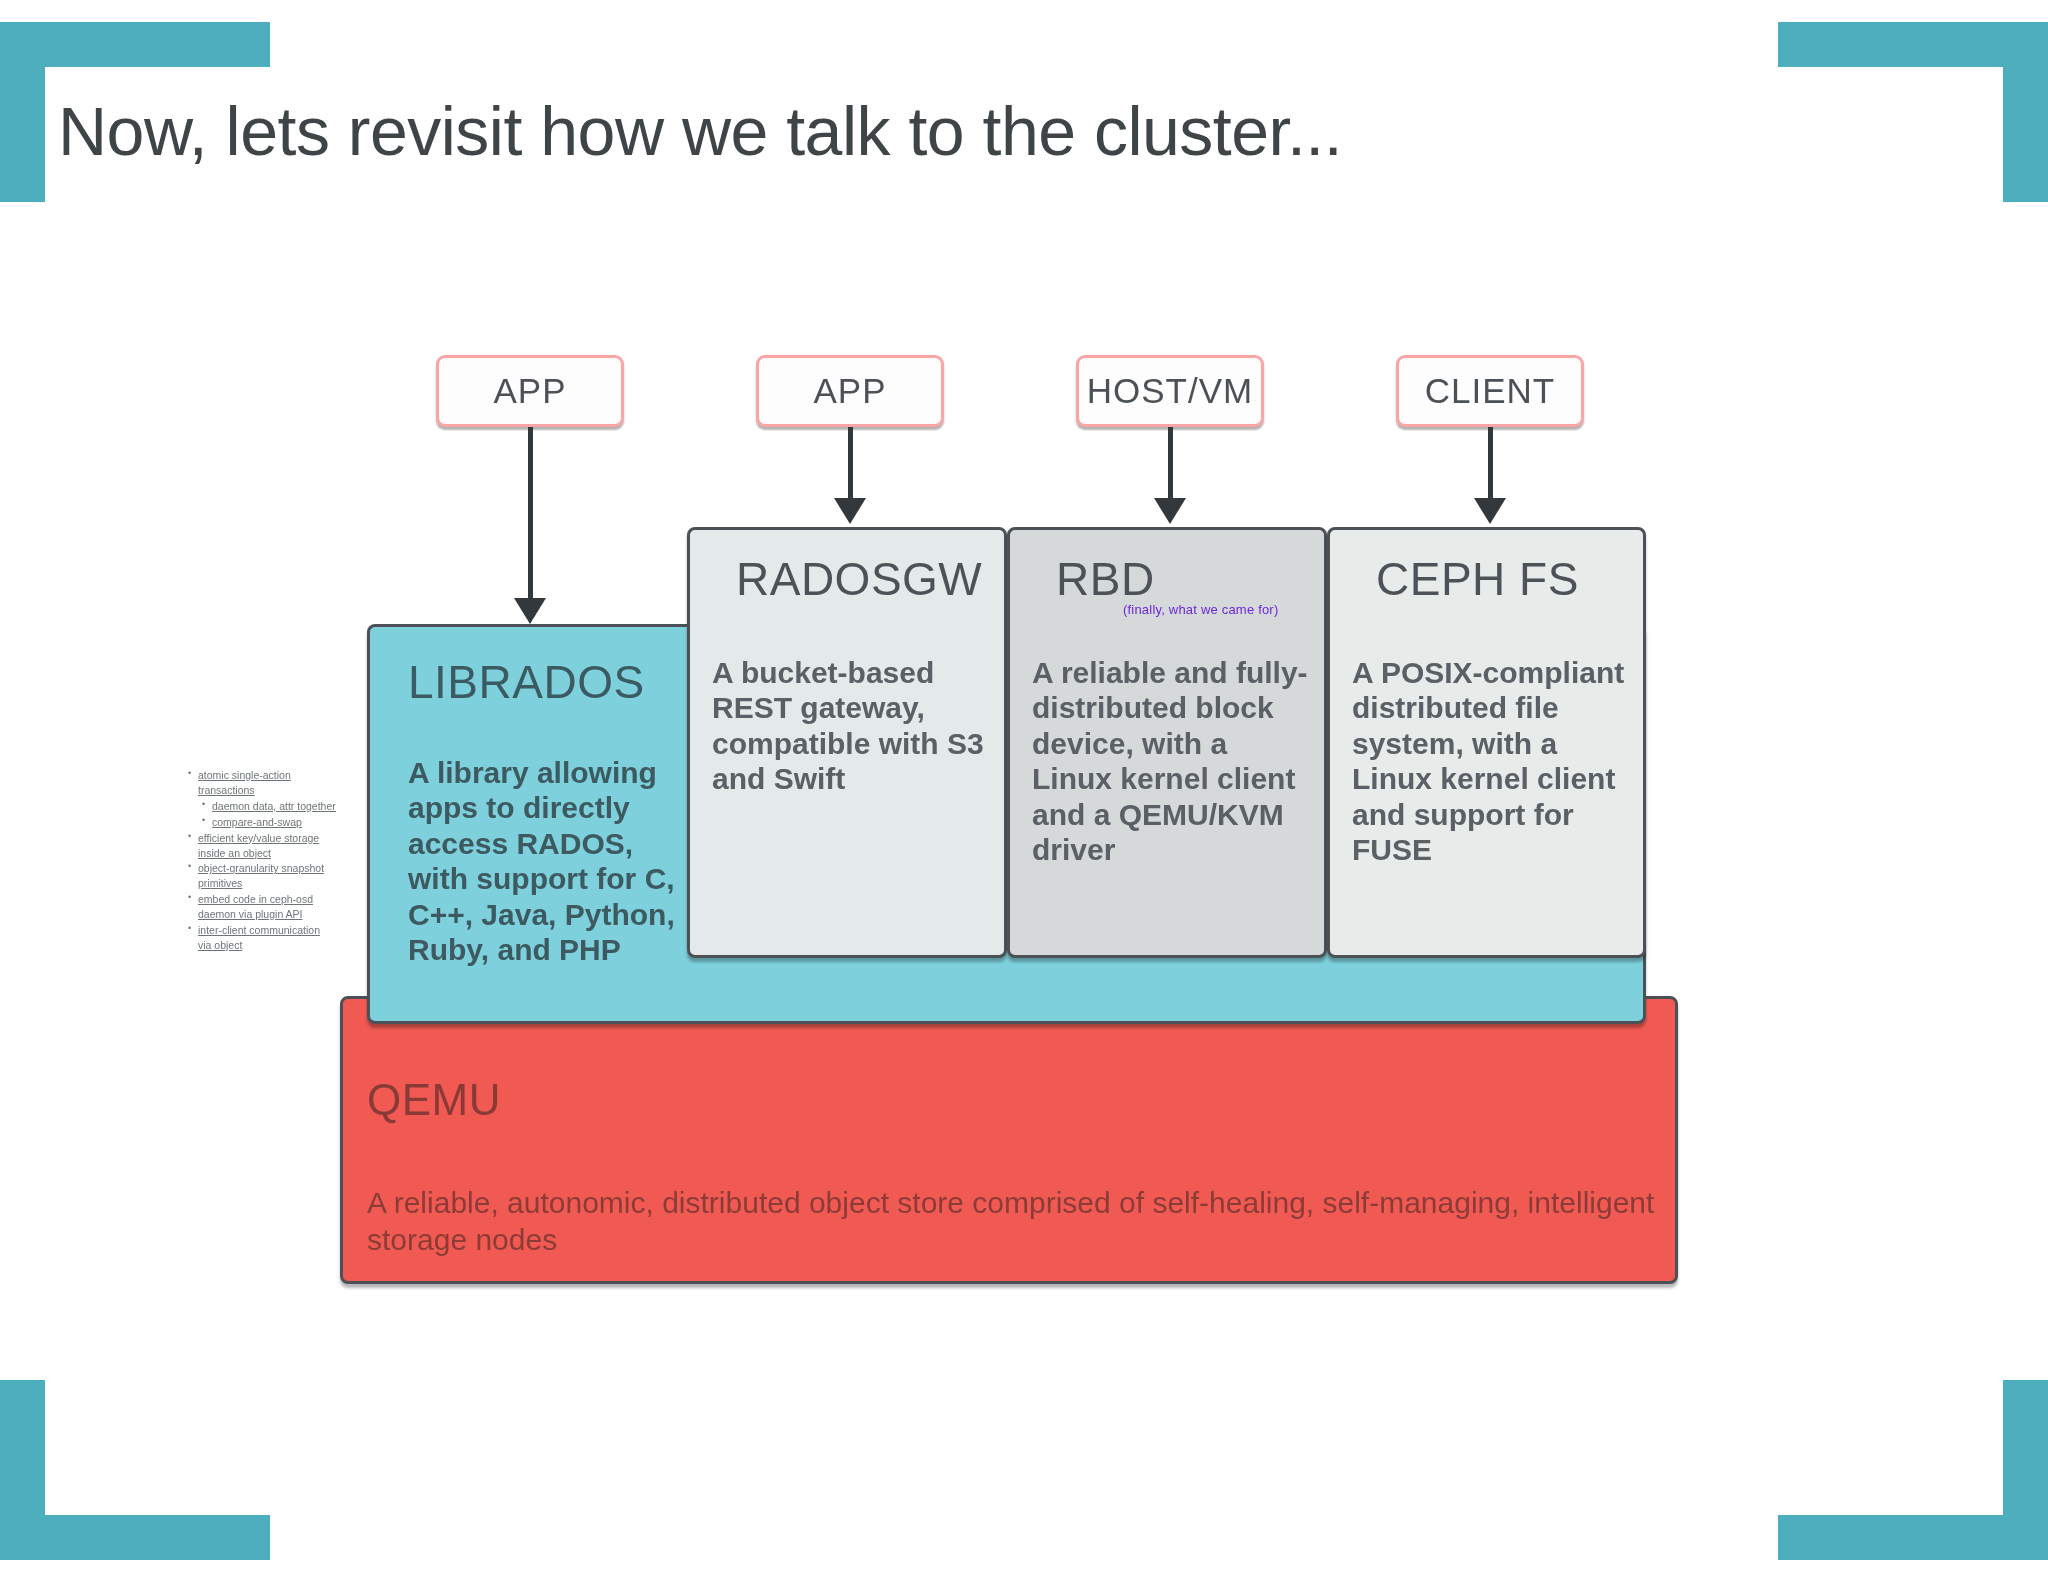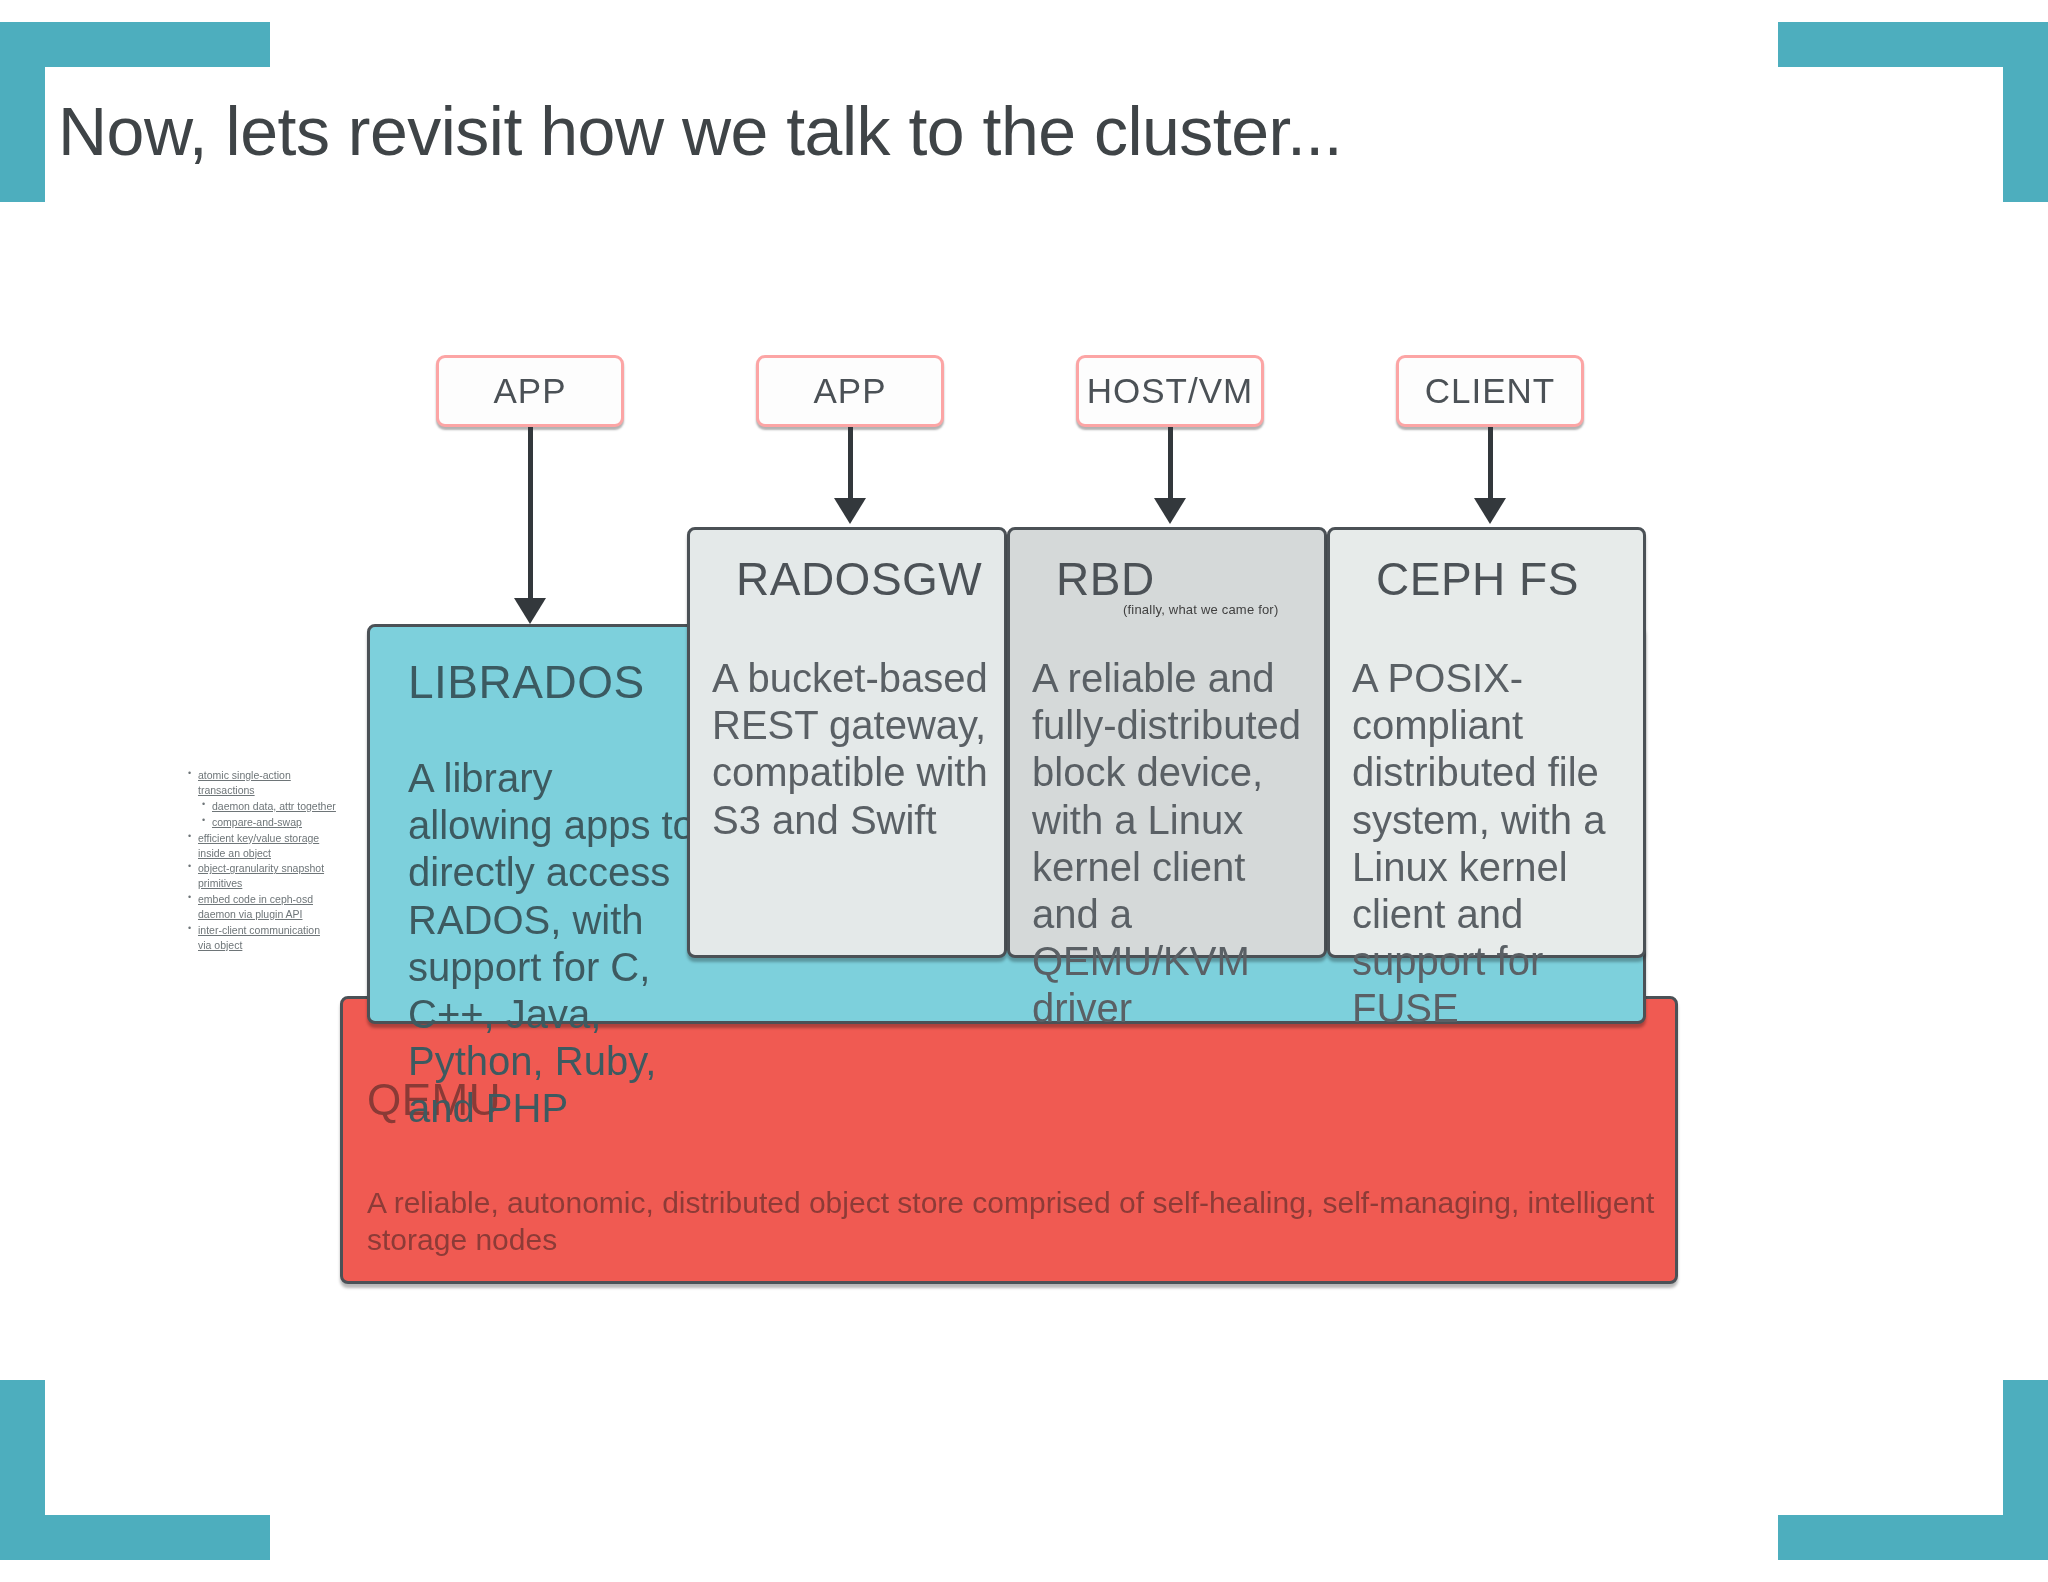--- a/index.html
+++ b/index.html
@@ -109,29 +109,29 @@
   .box-title {
     position: absolute;
     font-size: 46px;
     font-weight: 400;
     color: #4c5257;
     letter-spacing: 0.5px;
   }
   .box-sub {
     position: absolute;
     font-size: 13px;
-    color: #404040;
+    color: #6d28d9;
     letter-spacing: 0.2px;
     white-space: nowrap;
   }
   .box-body {
     position: absolute;
-    font-size: 40px;
+    font-size: 30px;
     line-height: 1.18;
-    font-weight: 400;
+    font-weight: 700;
     color: #5a6065;
   }
 
   .librados {
     background: #7dd0dc;
     left: 367px;
     top: 624px;
     width: 1279px;
     height: 400px;
     z-index: 2;

